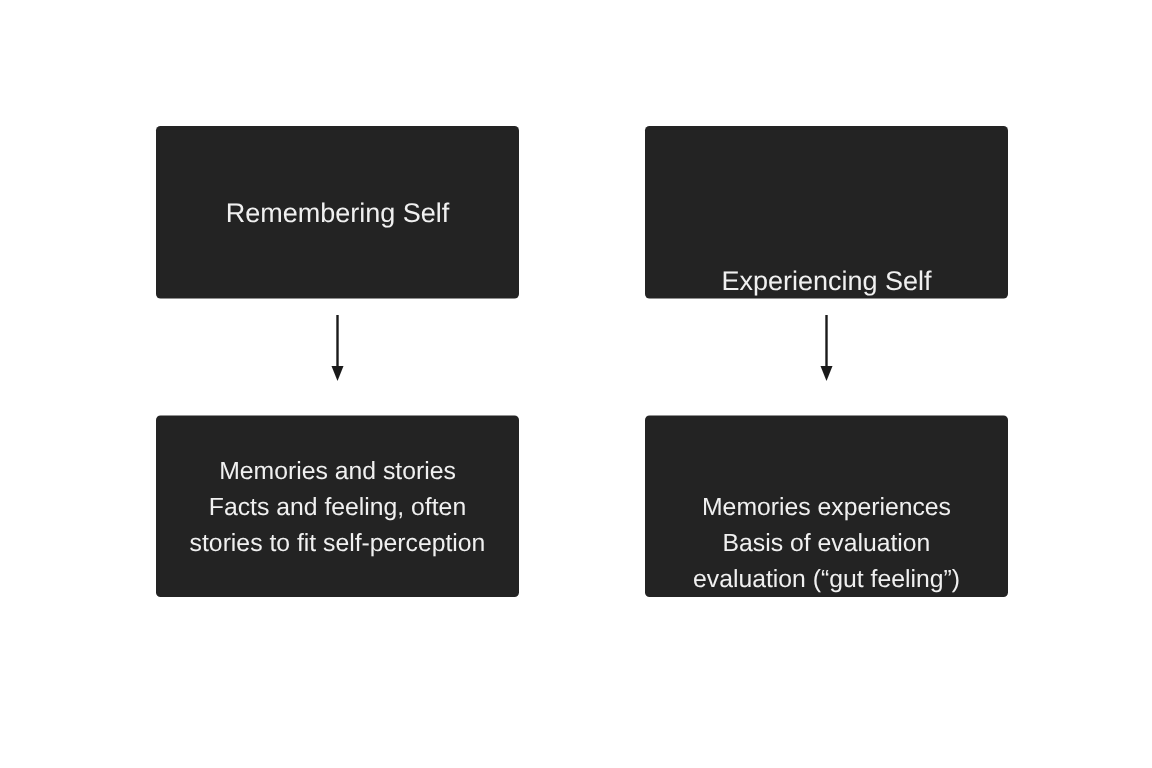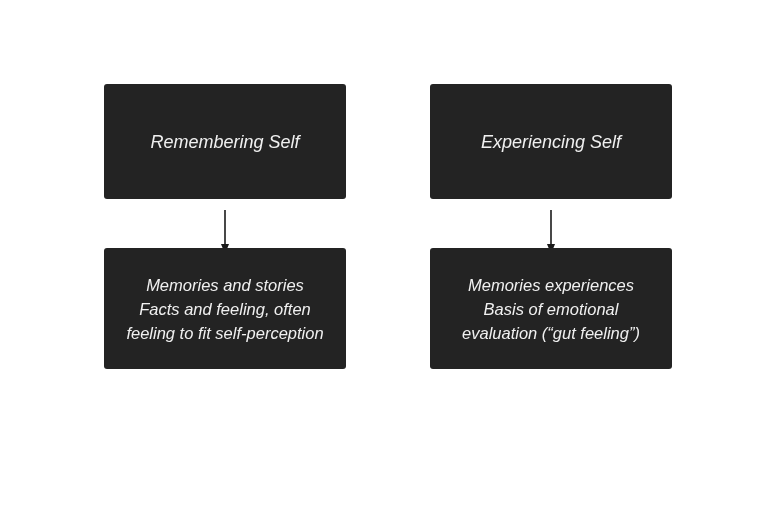--- a/index.html
+++ b/index.html
@@ -24,37 +24,36 @@
     position:absolute;
     background:var(--box-bg);
     color:var(--box-text);
     border-radius:3px;
     display:flex;
     flex-direction:column;
     align-items:center;
     justify-content:center;
     text-align:center;
     width:242px;
-    font-style:italic;
   }
   .box.top{
     top:84px;
     height:115px;
     font-size:18px;
     line-height:24px;
   }
   .box.bottom{
-    top:248px;
+    top:277px;
     height:121px;
     font-size:16.5px;
     line-height:24px;
     padding:0 6px;
   }
   .col-left{left:104px;}
-  .col-right{left:430px;}
+  .col-right{left:430px;justify-content:flex-end;}
   .arrow{
     position:absolute;
     top:209px;
     width:12px;
     height:45px;
   }
   .arrow.a-left{left:219px;}
   .arrow.a-right{left:545px;}
   .box .line{display:block;}
 </style>
@@ -68,31 +67,31 @@
   </div>
 
   <svg class="arrow a-left" viewBox="0 0 12 45">
     <line x1="6" y1="1" x2="6" y2="36" stroke="var(--arrow-color)" stroke-width="1.6"></line>
     <polygon points="2,35 10,35 6,45" fill="var(--arrow-color)"></polygon>
   </svg>
 
   <div class="box bottom col-left">
     <span class="line">Memories and stories</span>
     <span class="line">Facts and feeling, often</span>
-    <span class="line">feeling to fit self-perception</span>
+    <span class="line">stories to fit self-perception</span>
   </div>
 
   <div class="box top col-right">
     <span class="line">Experiencing Self</span>
   </div>
 
   <svg class="arrow a-right" viewBox="0 0 12 45">
     <line x1="6" y1="1" x2="6" y2="36" stroke="var(--arrow-color)" stroke-width="1.6"></line>
     <polygon points="2,35 10,35 6,45" fill="var(--arrow-color)"></polygon>
   </svg>
 
   <div class="box bottom col-right">
     <span class="line">Memories experiences</span>
-    <span class="line">Basis of emotional</span>
+    <span class="line">Basis of evaluation</span>
     <span class="line">evaluation (“gut feeling”)</span>
   </div>
 
 </div>
 
 </body></html>

